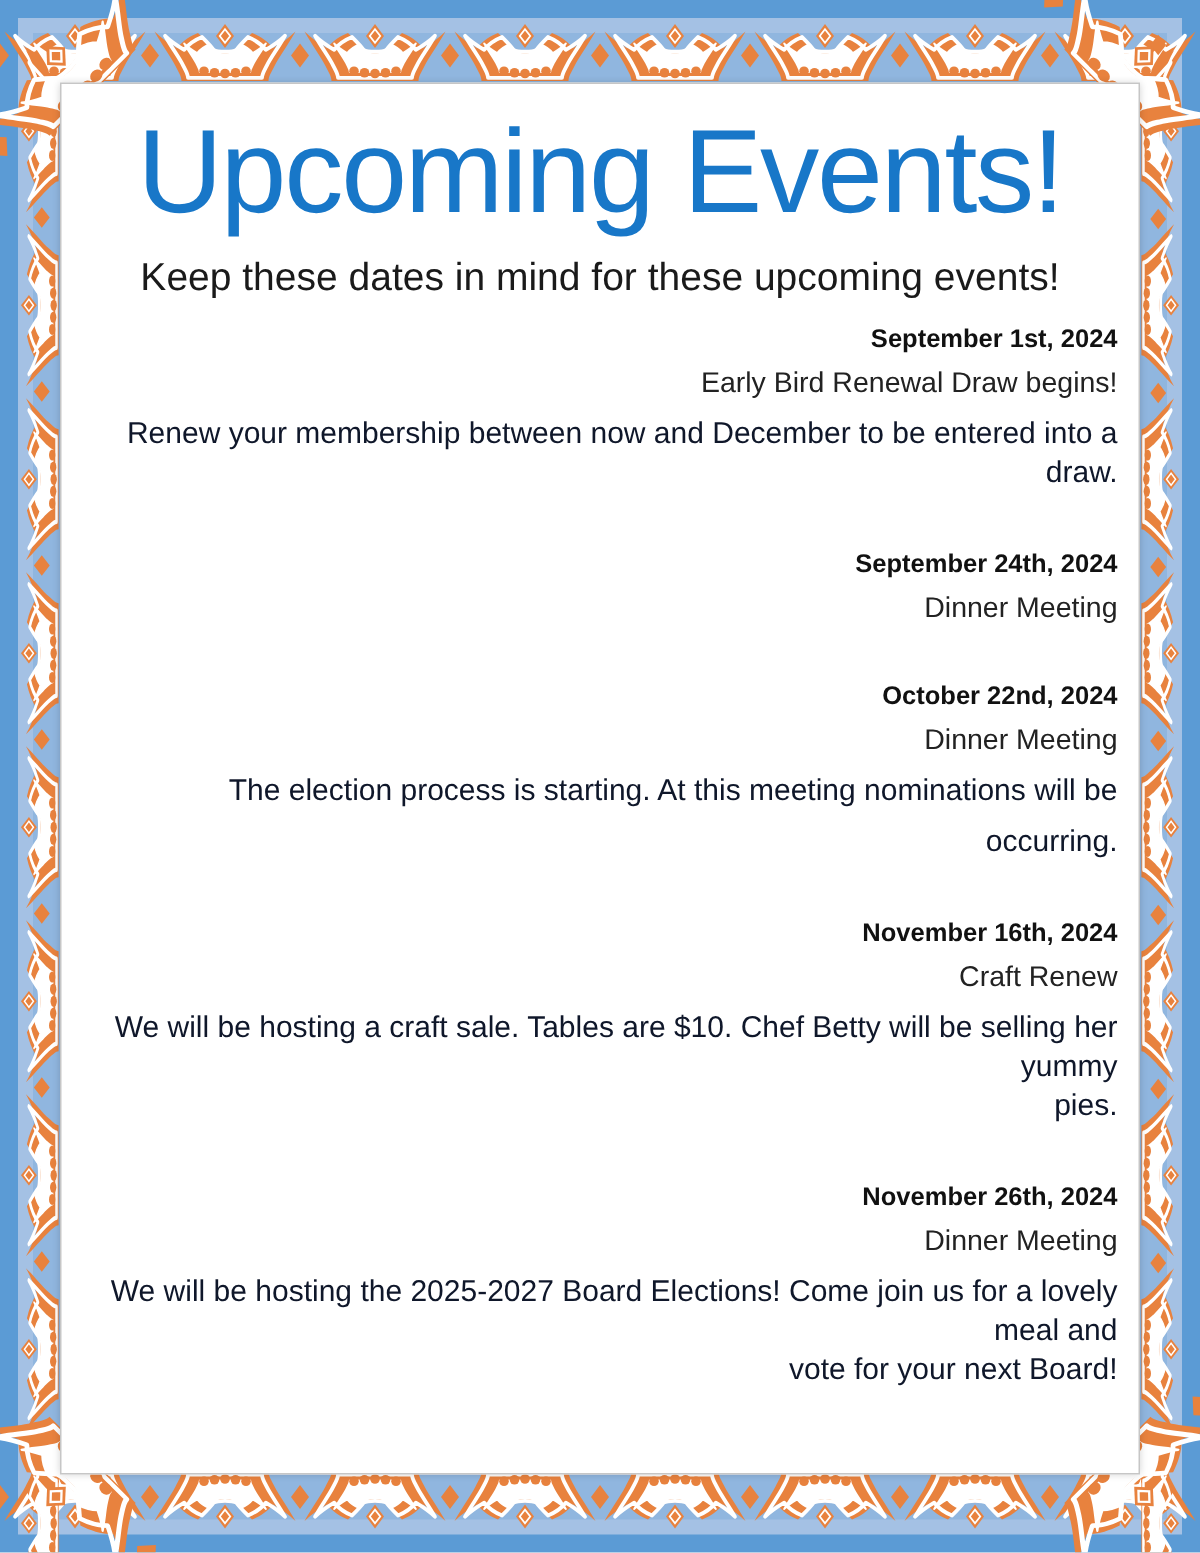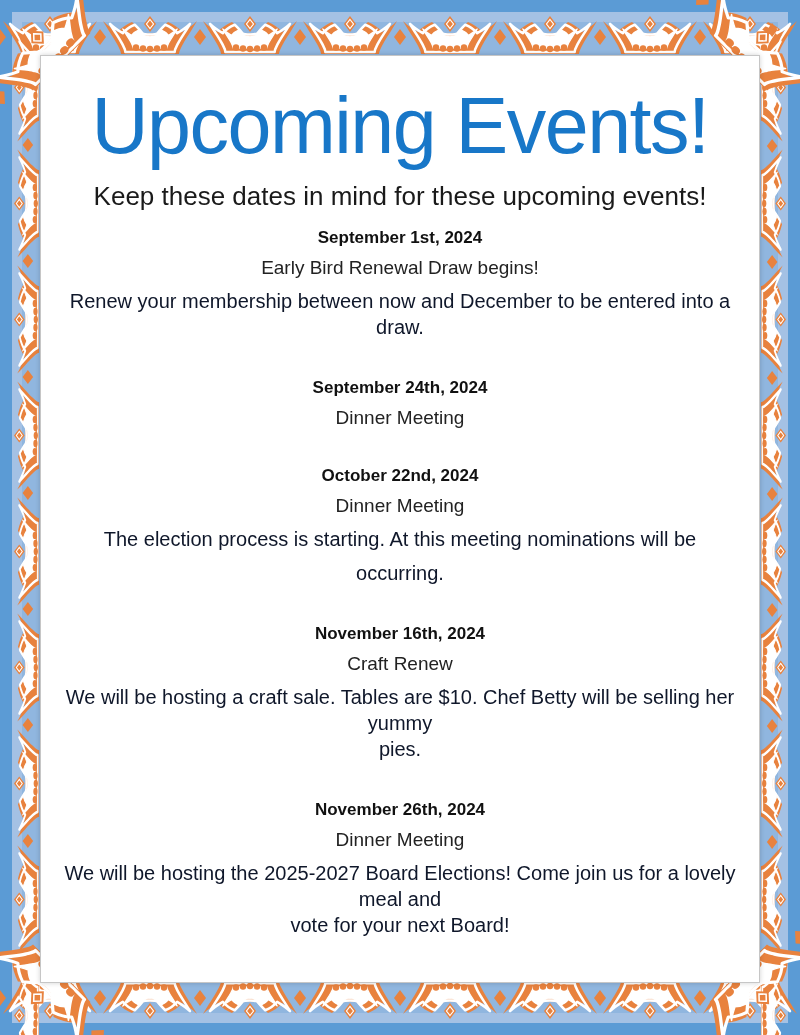--- a/index.html
+++ b/index.html
@@ -12,36 +12,36 @@
   }
   .border-svg { position:absolute; left:0; top:0; width:800px; height:1035px; display:block; }
   .panel {
     position:absolute; left:40px; top:55px;
     width:720px; height:928px;
     box-sizing:border-box;
     background:#ffffff;
     border:1px solid #c6c6c6;
     box-shadow:0 0 5px rgba(0,0,0,.18);
     text-align:center;
-    padding:29px 14px 0 14px;
+    padding:17px 14px 0 14px;
   }
   .title {
     margin:0;
     font-size:79px; line-height:1.05; font-weight:400;
     letter-spacing:-1.5px;
     color:#1877C8;
     white-space:nowrap;
   }
   .subtitle {
     margin:14px 0 0 0;
     font-size:26px; line-height:1.15; font-weight:400;
     color:#1a1a1a;
   }
   .events { margin-top:16px; }
-  .event { margin-bottom:38px; }
+  .event { margin-bottom:38px;text-align:right; }
   .event-date { font-size:17px; line-height:20px; font-weight:700; color:#111; margin-bottom:10px; }
   .event-title { font-size:19px; line-height:20px; color:#222; margin-bottom:10px; }
   .event-body {
     font-size:20px; line-height:26px; color:#0f172a;
     white-space:pre-line;
     max-width:700px; margin:0 auto;
   }
   .event-body + .event-body { margin-top:8px; }
   .event-body:empty { display:none; }
 </style>

